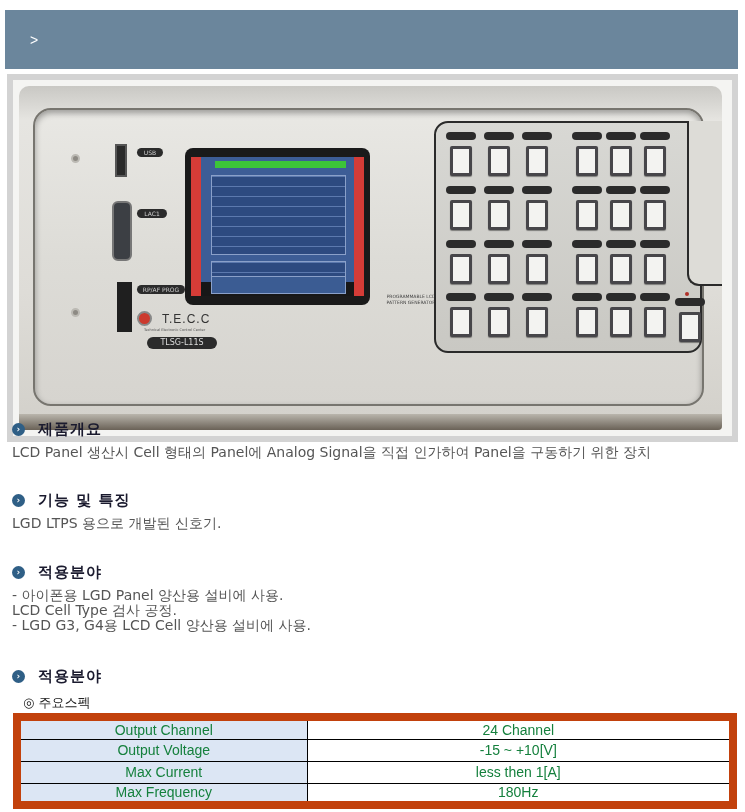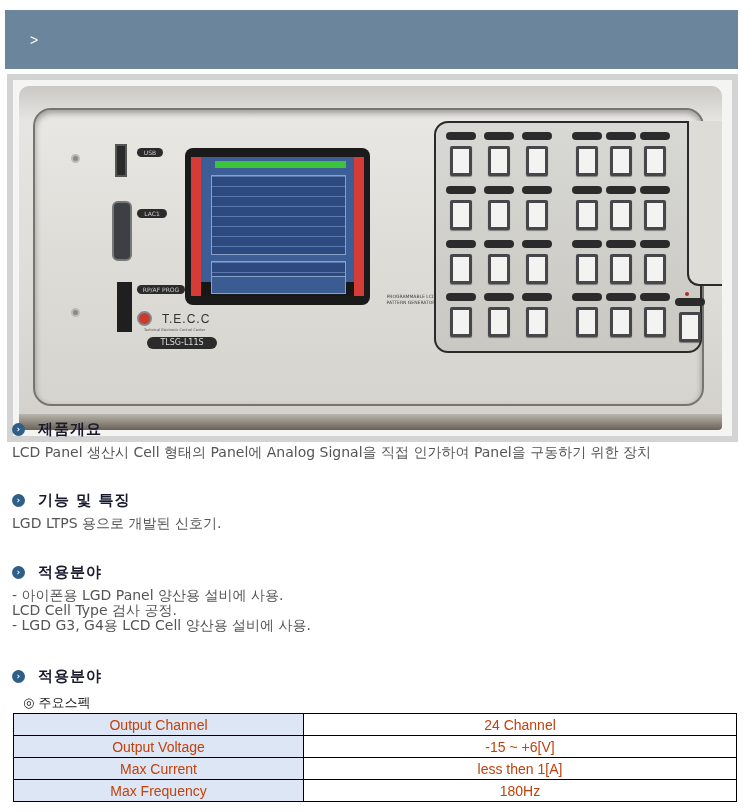--- a/index.html
+++ b/index.html
@@ -98,22 +98,22 @@
   .bullet-icon {
     width: 13px; height: 13px; border-radius: 50%; background: #2f5f86; color: #fff;
     font-size: 8px; line-height: 13px; text-align: center; margin-right: 13px; font-weight: bold;
   }
   .section-title { font-size: 15px; font-weight: bold; color: #1a1a2e; letter-spacing: 1px; }
   .section-body { font-size: 14px; color: #555; line-height: 15px; margin-top: 6px; font-family: "DejaVu Sans", sans-serif; }
 
   .spec-caption { position: absolute; left: 23px; top: 694px; font-size: 13px; color: #222; }
   .spec-table {
     position: absolute; left: 13px; top: 713px; width: 724px;
-    border-collapse: collapse; border: 1px solid #c2410c;
-    font-family: "Liberation Sans", sans-serif; font-size: 14px; color: #c2410c;
+    border-collapse: collapse; border: 8px solid #c2410c;
+    font-family: "Liberation Sans", sans-serif; font-size: 14px; color: #15803d;
   }
   .spec-table td { border: 1px solid #000; height: 22px; padding: 0 3px; }
   .spec-table td.label { background: #dce6f4; text-align: center; width: 290px; }
   .spec-table td.value { background: #fff; text-align: center; }
 </style>
 </head>
 <body>
 
 <div class="title-bar">
   <span class="chev">&gt;</span>
@@ -255,21 +255,21 @@
 <div class="spec-caption">◎ 주요스펙</div>
 
 <table class="spec-table">
   <tbody>
     <tr>
       <td class="label">Output Channel</td>
       <td class="value">24 Channel</td>
     </tr>
     <tr>
       <td class="label">Output Voltage</td>
-      <td class="value">-15 ~ +6[V]</td>
+      <td class="value">-15 ~ +10[V]</td>
     </tr>
     <tr>
       <td class="label">Max Current</td>
       <td class="value">less then 1[A]</td>
     </tr>
     <tr>
       <td class="label">Max Frequency</td>
       <td class="value">180Hz</td>
     </tr>
   </tbody>

